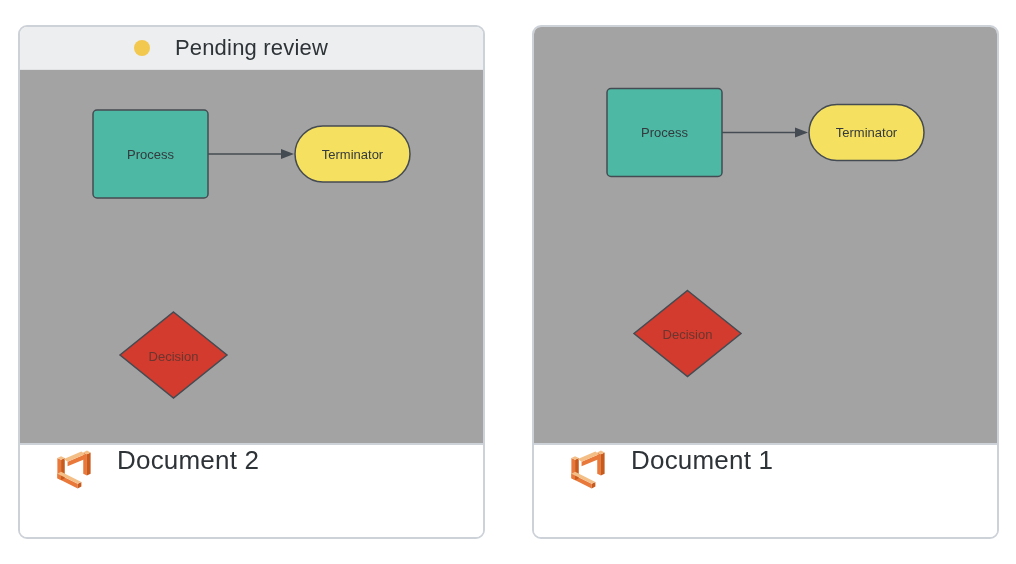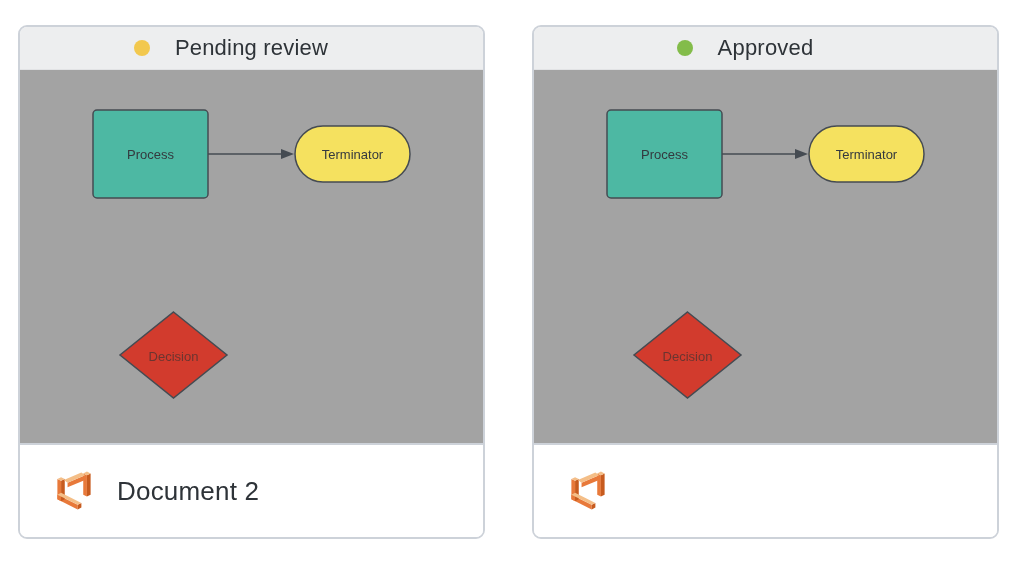--- a/index.html
+++ b/index.html
@@ -26,21 +26,21 @@
     width: 16px; height: 16px; border-radius: 50%;
   }
   .card-body { flex: 1 1 auto; background: #a3a3a3; }
   .card-body svg { display: block; width: 100%; height: 100%; }
   .diagram-label {
     font-family: "Liberation Sans", sans-serif;
     font-size: 13px;
   }
   .card-footer {
     flex: 0 0 94px; border-top: 2px solid #cdd2d9;
-    display: flex; align-items: center; gap: 19px; padding-left: 30px;
+    display: flex; gap: 19px; padding-left: 30px;
     background: #ffffff;
   }
   .logo { width: 48px; height: 50px; display: block; }
   .doc-title { font-size: 26px; color: #2e3338; letter-spacing: 0.2px; }
 </style>
 </head>
 <body>
 
 <main class="canvas">
 
@@ -83,23 +83,20 @@
           <polygon points="36,6 40,4 44,6 40,8"></polygon>
           <polygon points="8,12 12,10 16,12 12,14"></polygon>
           <polygon points="8,29 12,27 34,38 30,40"></polygon>
         </g>
       </svg>
       <span class="doc-title">Document 2</span>
     </footer>
   </section>
 
   <section class="card">
-    <header class="card-header">
-      <span class="status-label">Approved<span class="dot" style="background: rgb(131, 188, 74);"></span></span>
-    </header>
 
     <div class="card-body">
       <svg viewBox="0 0 463 373">
         <rect x="73" y="40" width="115" height="88" rx="4" stroke-width="1.5" fill="#4DB8A3" stroke="#454B52"></rect>
         <text class="diagram-label" x="130.5" y="84" text-anchor="middle" dominant-baseline="central" fill="#34393E">Process</text>
 
         <line x1="188" y1="84" x2="262" y2="84" stroke-width="1.6" stroke="#454B52"></line>
         <polygon points="274,84 261,79 261,89" fill="#454B52"></polygon>
 
         <rect x="275" y="56" width="115" height="56" rx="28" stroke-width="1.5" fill="#F5E15F" stroke="#454B52"></rect>
@@ -123,16 +120,17 @@
           <polygon points="12,14 16,12 16,34 12,36"></polygon>
           <polygon points="30,40 34,38 34,43 30,45"></polygon>
         </g>
         <g fill="#F4BE87">
           <polygon points="15,13 34,5 38,8 19,16"></polygon>
           <polygon points="36,6 40,4 44,6 40,8"></polygon>
           <polygon points="8,12 12,10 16,12 12,14"></polygon>
           <polygon points="8,29 12,27 34,38 30,40"></polygon>
         </g>
       </svg>
+      <span class="doc-title">Document 1</span>
     </footer>
   </section>
 
 </main>
 
 </body></html>

